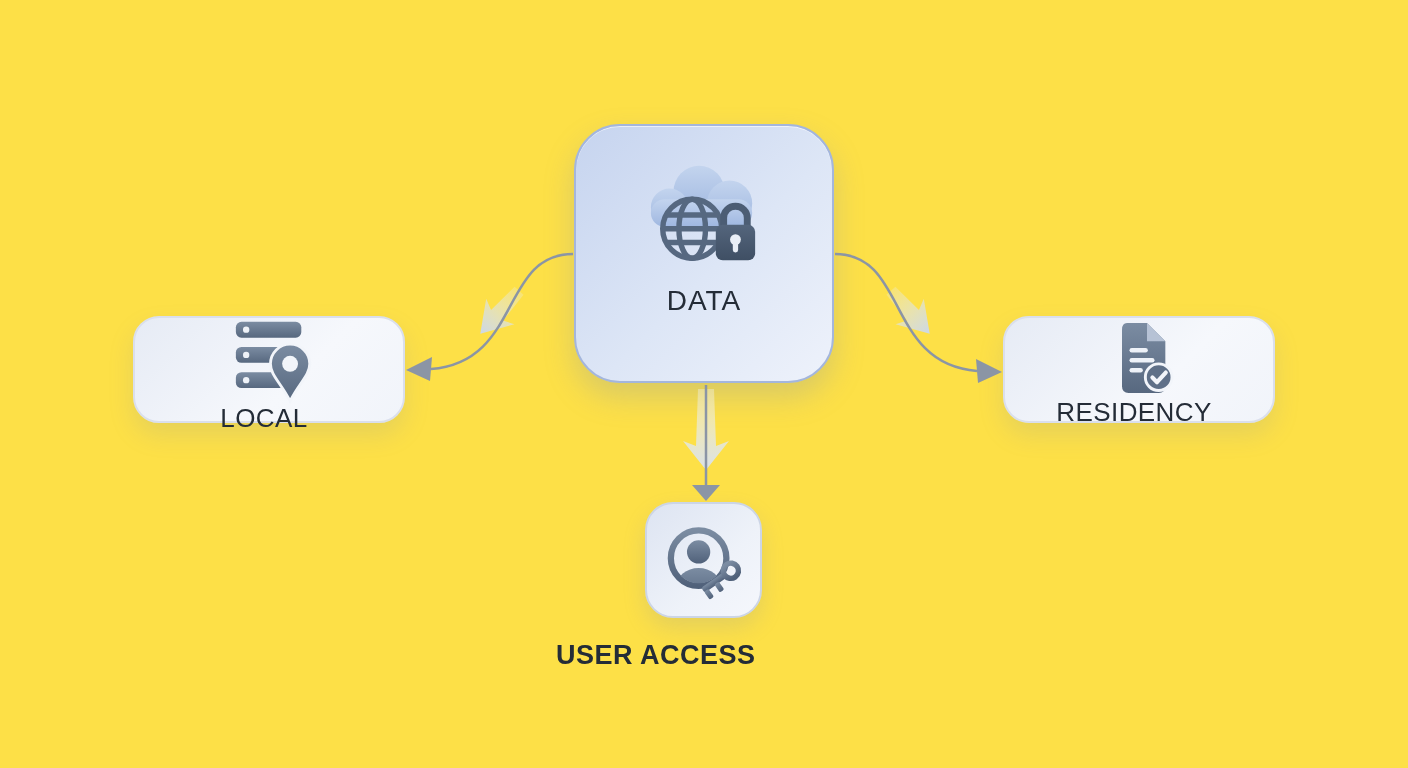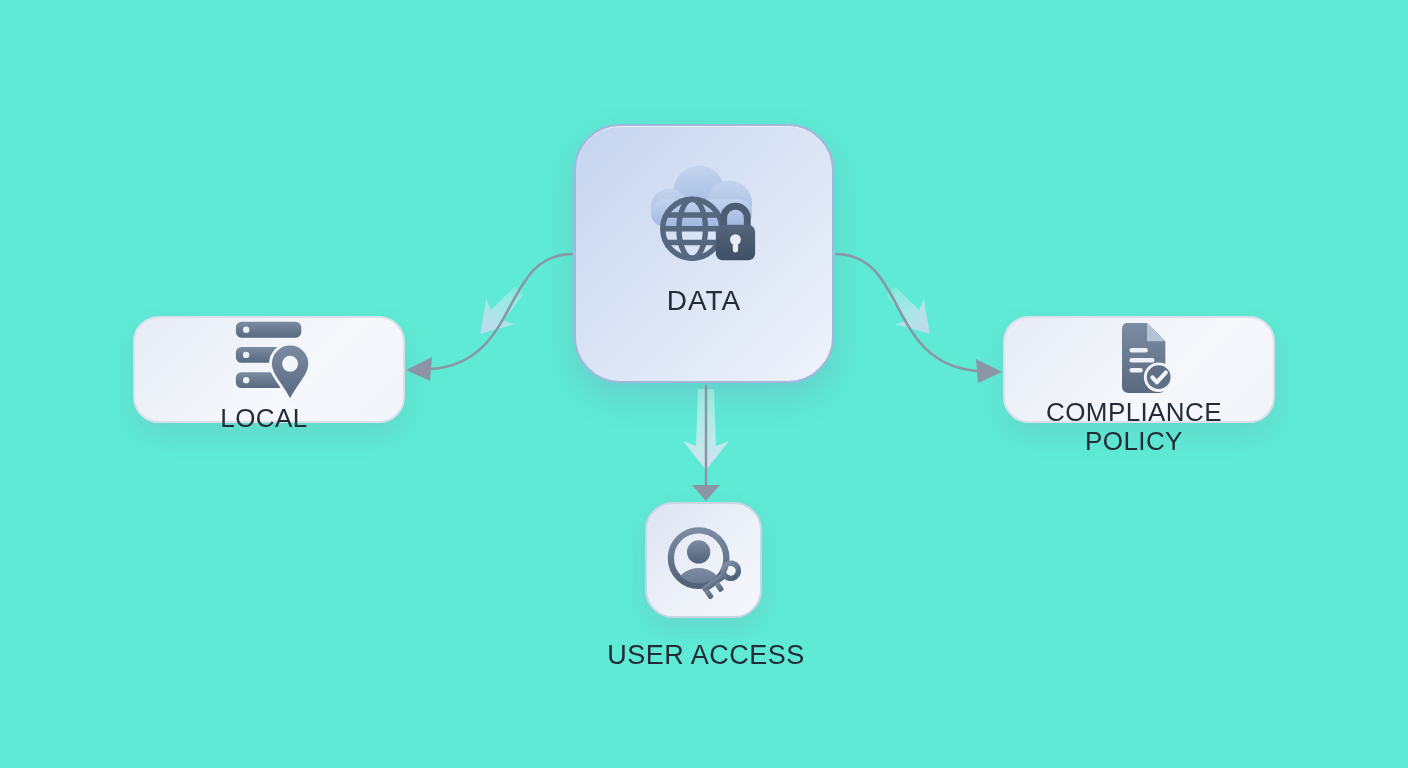--- a/index.html
+++ b/index.html
@@ -1,17 +1,17 @@
 <!DOCTYPE html>
 <html><head>
 <meta charset="utf-8">
 <style>
   html,body { margin:0; padding:0; background:#fbfcfe; }
   body { font-family:"Liberation Sans", sans-serif; }
-  .canvas { position:relative; width:1408px; height:768px; overflow:hidden; background:#5eead4; }
+  .canvas { position:relative; width:1408px; height:768px; overflow:hidden; background:#fde047; }
 
   .node { position:absolute; box-sizing:border-box; display:flex; }
 
   .node-center {
     left:574px; top:124px; width:260px; height:259px; border-radius:46px;
     background:linear-gradient(135deg,#c6d4ef 0%,#dde6f6 55%,#eef2fb 100%);
     border:2px solid #a4b6dc;
     box-shadow:0 14px 30px rgba(122,142,184,0.28), inset 0 1px 0 rgba(255,255,255,0.6);
     flex-direction:column; align-items:center; z-index:1;
   }
@@ -40,22 +40,22 @@
     margin-top:8px; text-align:center; font-size:28px; line-height:33px;
     font-weight:500; letter-spacing:1px; color:#242c37;
   }
   .side-label {
     flex:1; text-align:center; font-size:26px; line-height:29px;
     font-weight:500; letter-spacing:0.4px; color:#242c37; padding-right:10px;
   }
   .center-label span, .side-label span { display:block; white-space:nowrap; }
 
   .bottom-label {
-    position:absolute; left:556px; top:640px; width:300px; text-align:center;
-    font-size:27px; font-weight:400; letter-spacing:0.5px; color:#242c37; z-index:1;
+    position:absolute; left:556px; top:640px; width:300px; text-align:left;
+    font-size:27px; font-weight:700; letter-spacing:0.5px; color:#242c37; z-index:1;
   }
 
   svg.arrows { position:absolute; left:0; top:0; z-index:5; pointer-events:none; }
 </style>
 </head>
 <body>
 
 <div class="canvas">
 
   <div class="node node-center">
@@ -133,22 +133,21 @@
         <path d="M24,6 H48 L70,28 V82 Q70,90 62,90 H26 Q18,90 18,82 V14 Q18,6 24,6 Z" fill="url(#sg3)"></path>
         <path d="M48,6 L70,28 H48 Z" fill="#b6c2d5"></path>
         <rect x="27" y="36" width="22" height="5.5" rx="2.7" fill="#eef2f8"></rect>
         <rect x="27" y="48" width="30" height="5.5" rx="2.7" fill="#eef2f8"></rect>
         <rect x="27" y="60" width="16" height="5.5" rx="2.7" fill="#eef2f8"></rect>
         <circle cx="62" cy="71" r="16" fill="#5f7088" stroke="#f2f5fa" stroke-width="3.5"></circle>
         <path d="M54.5,71.5 L60,77 L70.5,65.5" stroke="#f2f5fa" stroke-width="5" fill="none" stroke-linecap="round" stroke-linejoin="round"></path>
       </svg>
     </span>
     <div class="side-label">
-      <span>COMPLIANCE</span>
-      <span>POLICY</span>
+      <span>RESIDENCY</span>
     </div>
   </div>
 
   <div class="node node-bottom">
     <span class="icon-wrap">
       <svg width="86" height="86" viewBox="0 0 96 96">
         <defs>
           <linearGradient id="sg4" x1="0" y1="0" x2="0" y2="1">
             <stop offset="0" stop-color="#7b8ca2"></stop>
               <stop offset="1" stop-color="#50617a"></stop>

